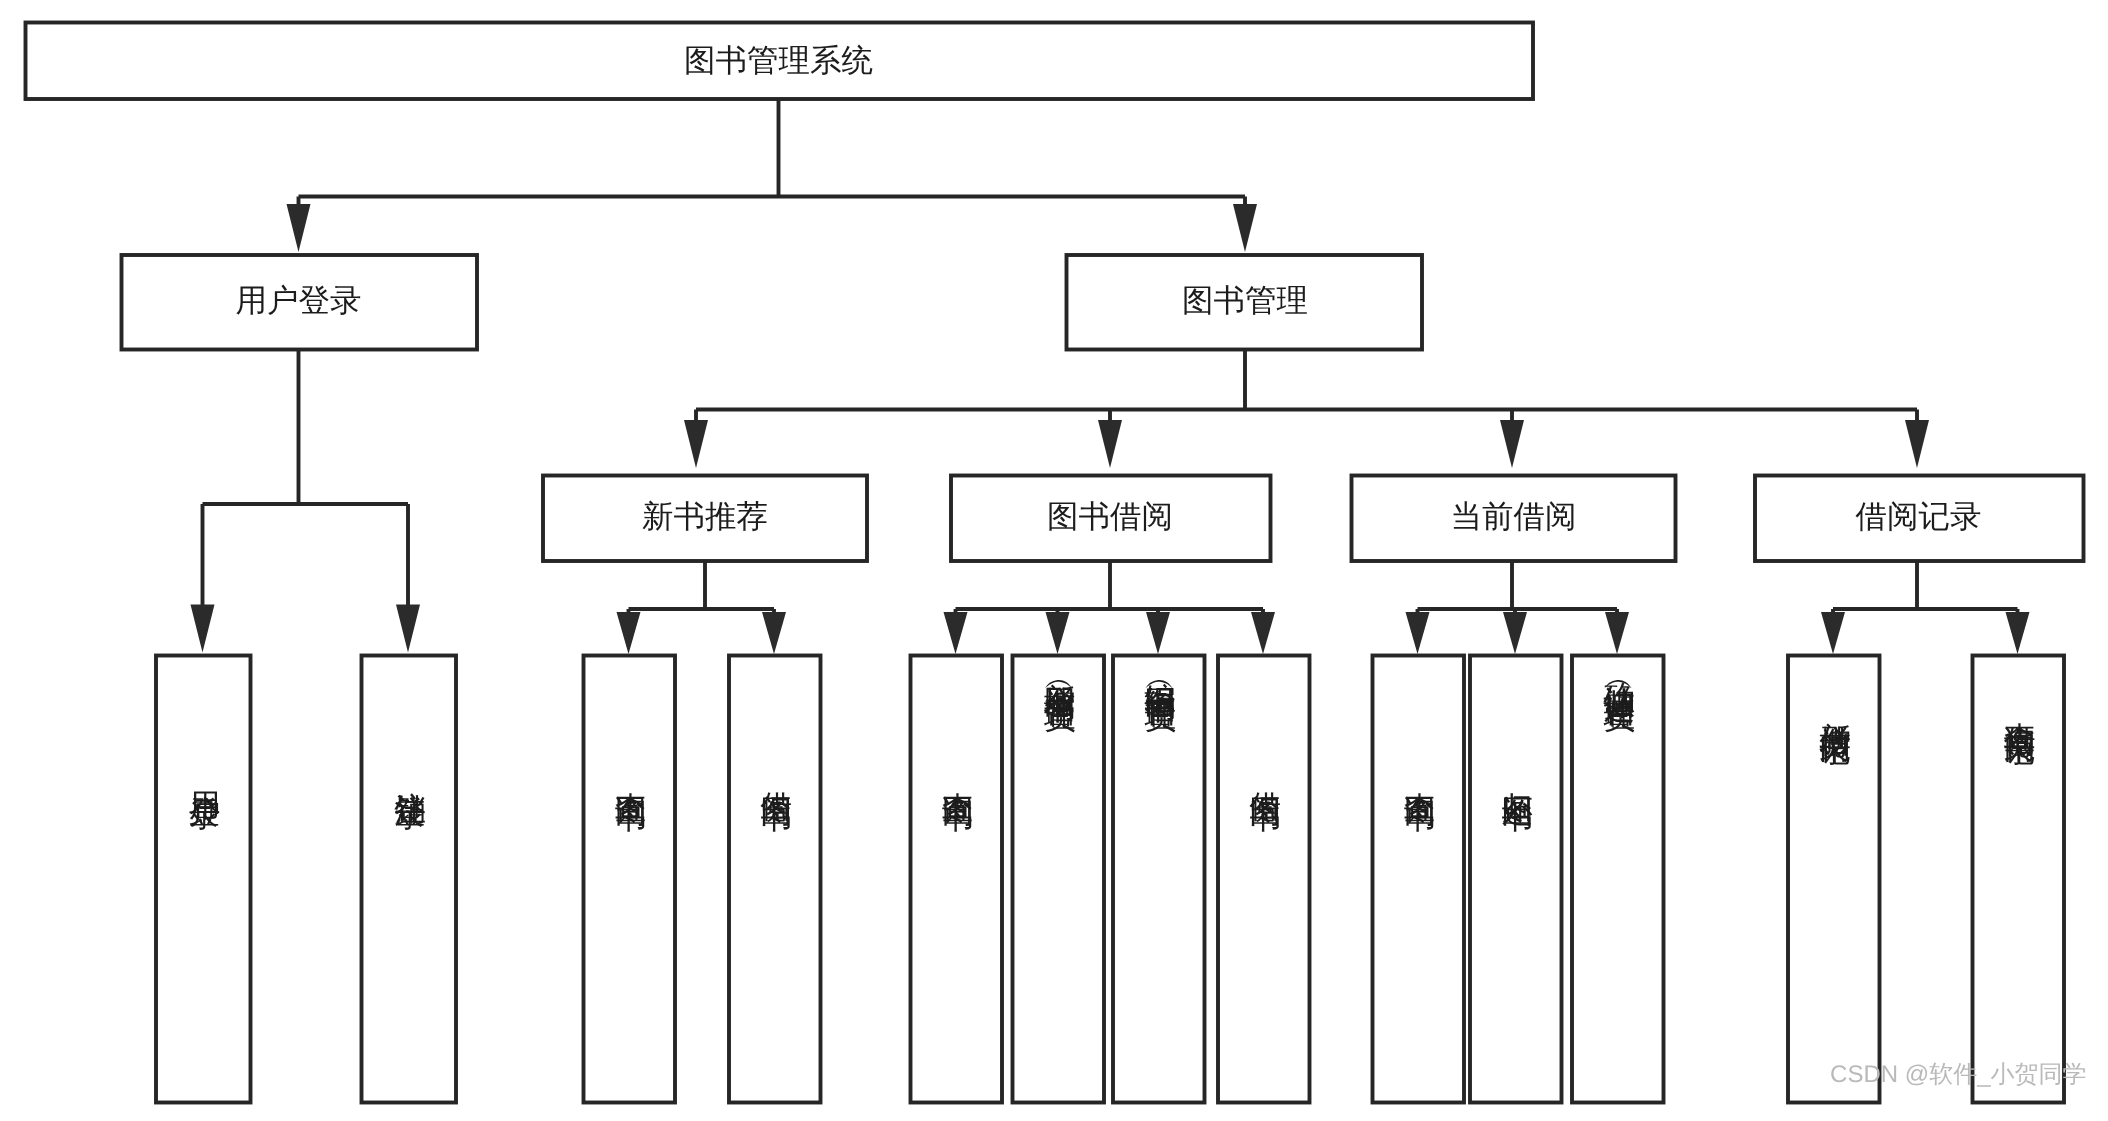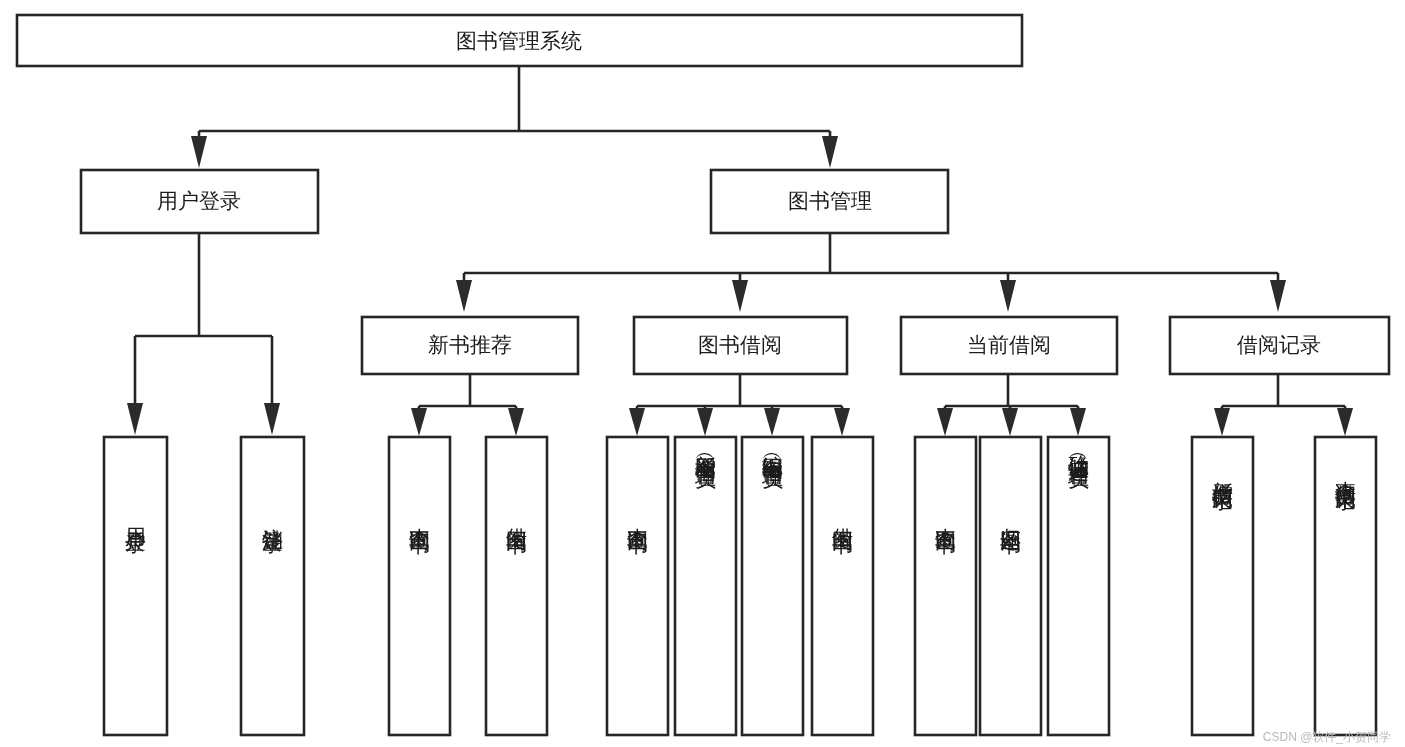--- a/index.html
+++ b/index.html
@@ -55,23 +55,23 @@
     fill: #1c1c1c;
     writing-mode: vertical-rl;
     text-orientation: upright;
     glyph-orientation-vertical: 0;
     text-anchor: middle;
     letter-spacing: 2px;
   }
   .watermark-text {
     position: absolute;
     right: 14px;
-    bottom: 1px;
-    font-family: "Liberation Sans", "DejaVu Sans", sans-serif;
-    font-size: 12px;
+    bottom: 20px;
+    font-family: "Liberation Sans", "DejaVu Sans", sans-serif;
+    font-size: 16px;
     color: #b9b9b9;
     white-space: nowrap;
     pointer-events: none;
     user-select: none;
   }
 </style>
 </head>
 <body>
 
 <div id="diagram-root">

